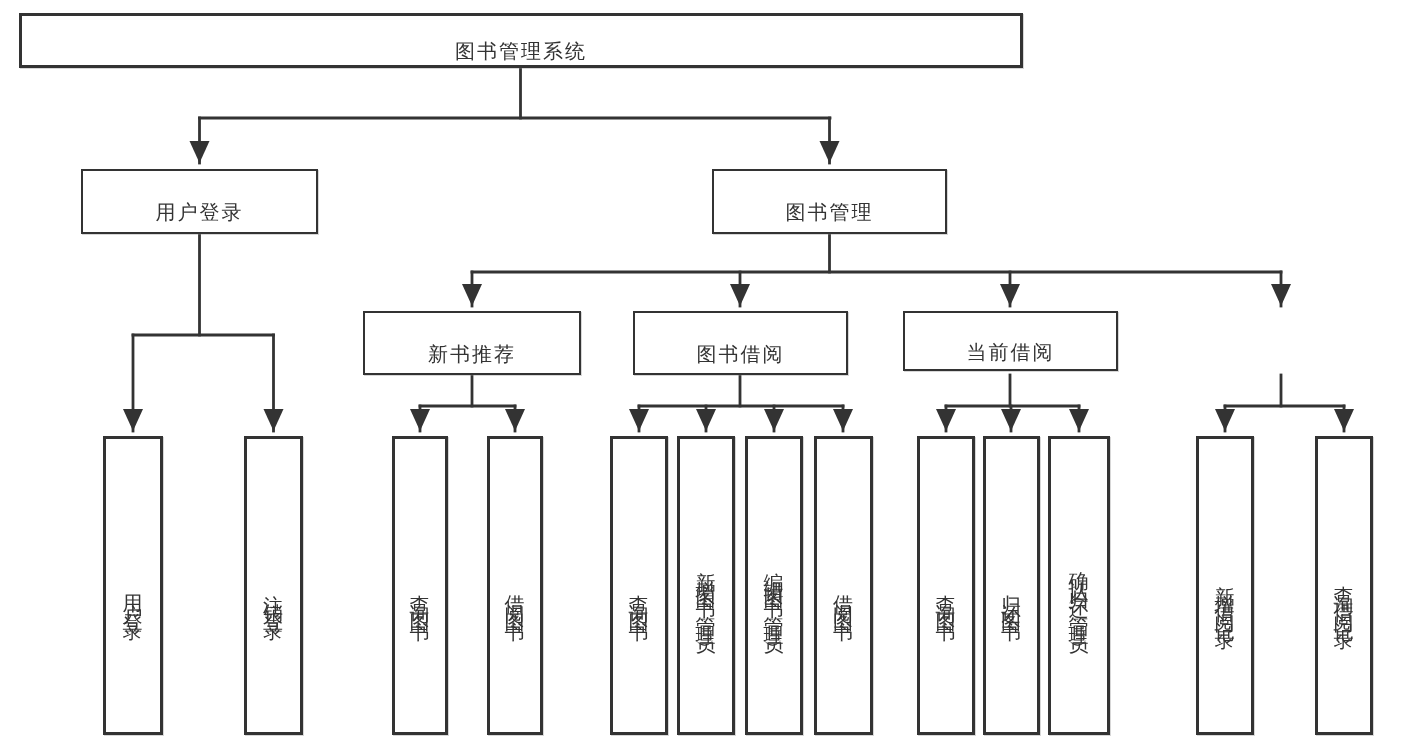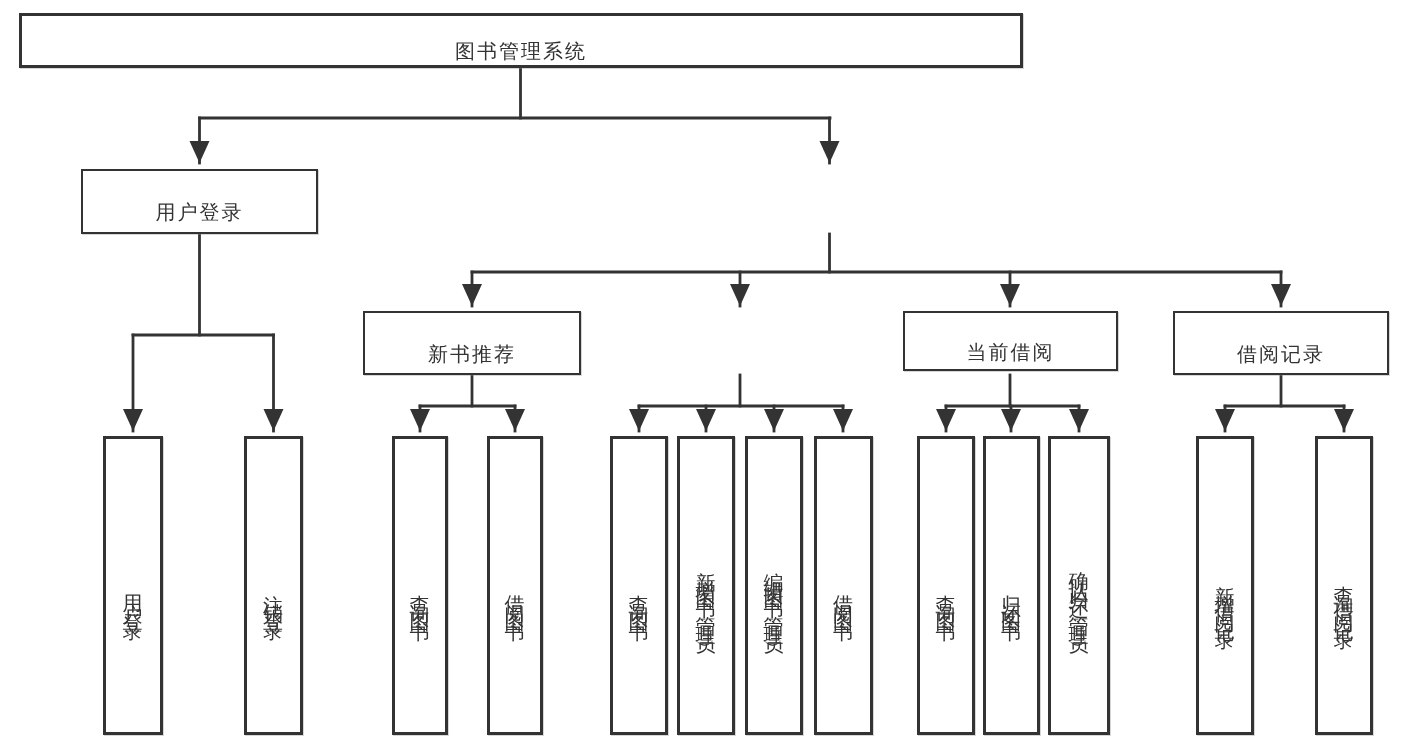--- a/index.html
+++ b/index.html
@@ -117,29 +117,32 @@
     </g>
   </svg>
 
   <div class="node" style="left:19px;top:13px;width:1004px;height:55px">
     <span class="lbl">图书管理系统</span>
   </div>
 
   <div class="node mid" style="left:81px;top:169px;width:237px;height:65px">
     <span class="lbl">用户登录</span>
   </div>
+  <div class="node mid" style="left:712px;top:169px;width:235px;height:65px">
+    <span class="lbl">图书管理</span>
+  </div>
 
   <div class="node mid" style="left:363px;top:311px;width:218px;height:64px">
     <span class="lbl">新书推荐</span>
   </div>
+  <div class="node mid" style="left:633px;top:311px;width:215px;height:64px">
+    <span class="lbl">图书借阅</span>
+  </div>
   <div class="node mid" style="left:903px;top:311px;width:215px;height:60px">
     <span class="lbl">当前借阅</span>
-  </div>
-  <div class="node mid" style="left:1173px;top:311px;width:216px;height:64px">
-    <span class="lbl">借阅记录</span>
   </div>
 
   <div class="node leaf" style="left:103px;top:436px;width:60px;height:299px">
     <span class="lbl">用户登录</span>
   </div>
   <div class="node leaf" style="left:244px;top:436px;width:59px;height:299px">
     <span class="lbl">注销登录</span>
   </div>
 
   <div class="node leaf" style="left:392px;top:436px;width:56px;height:299px">

